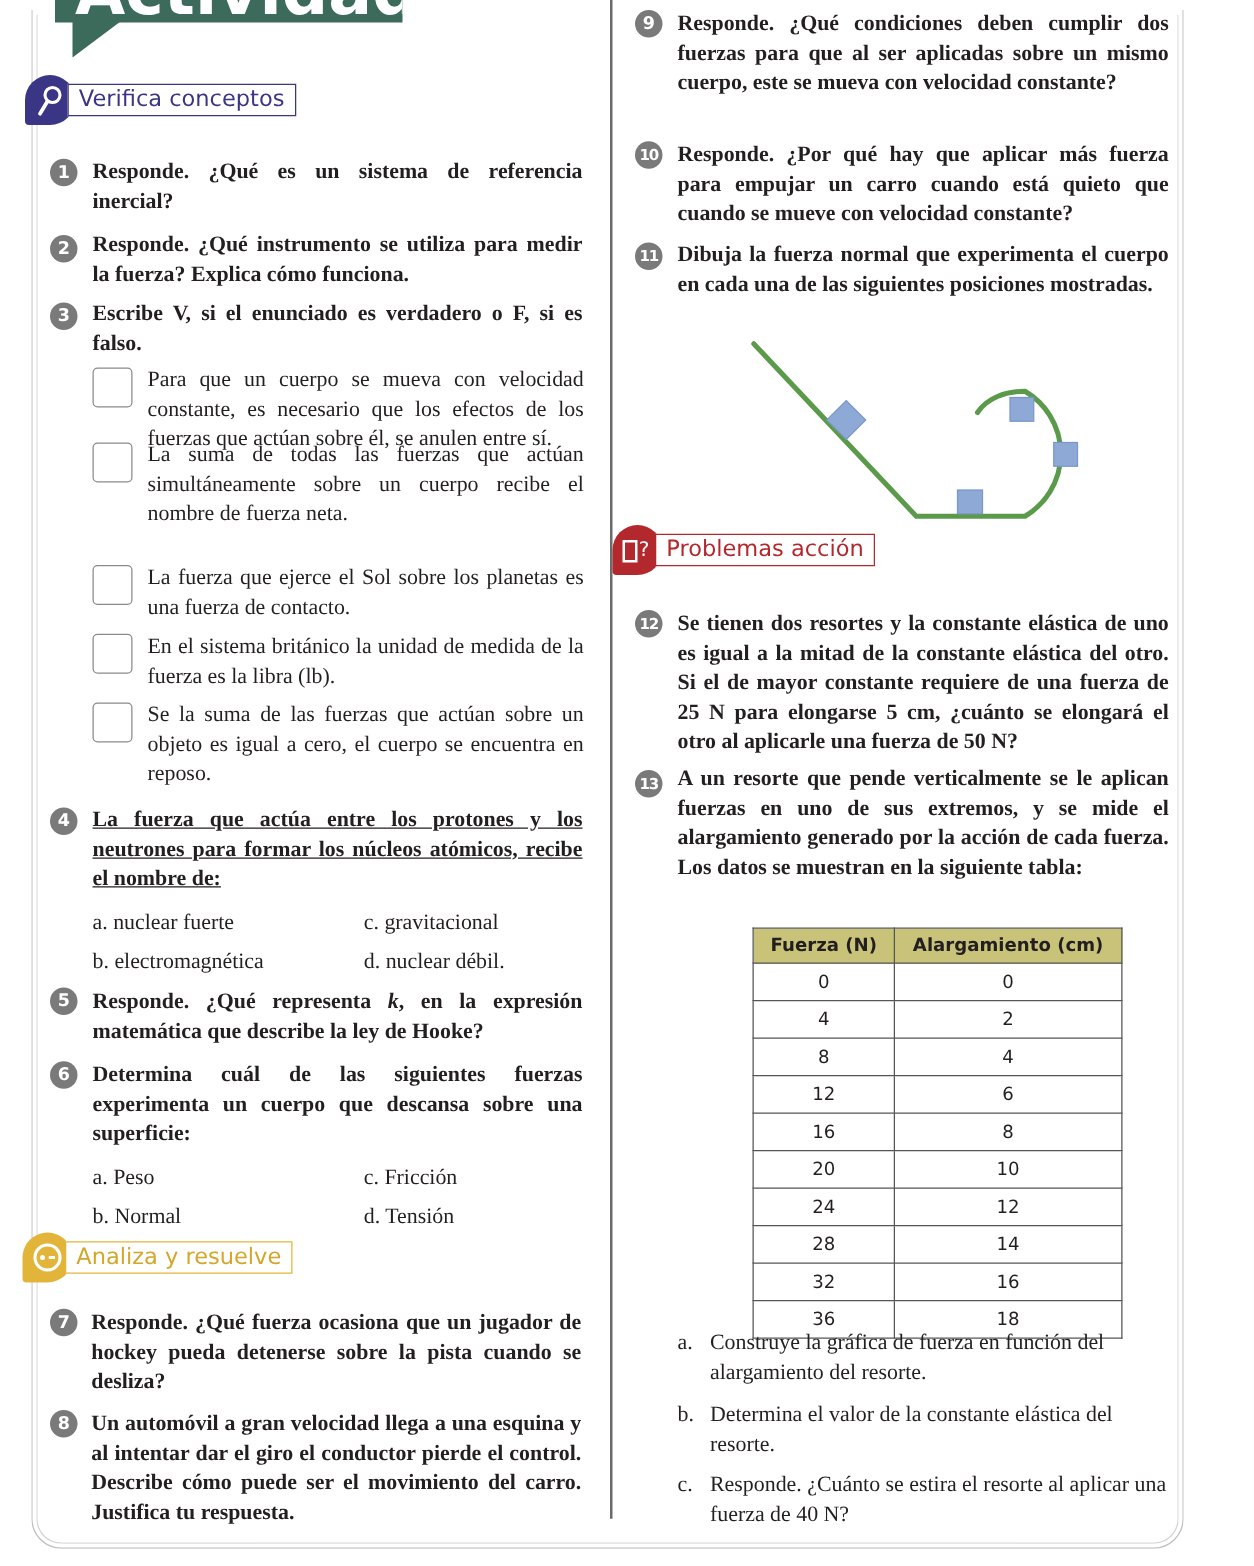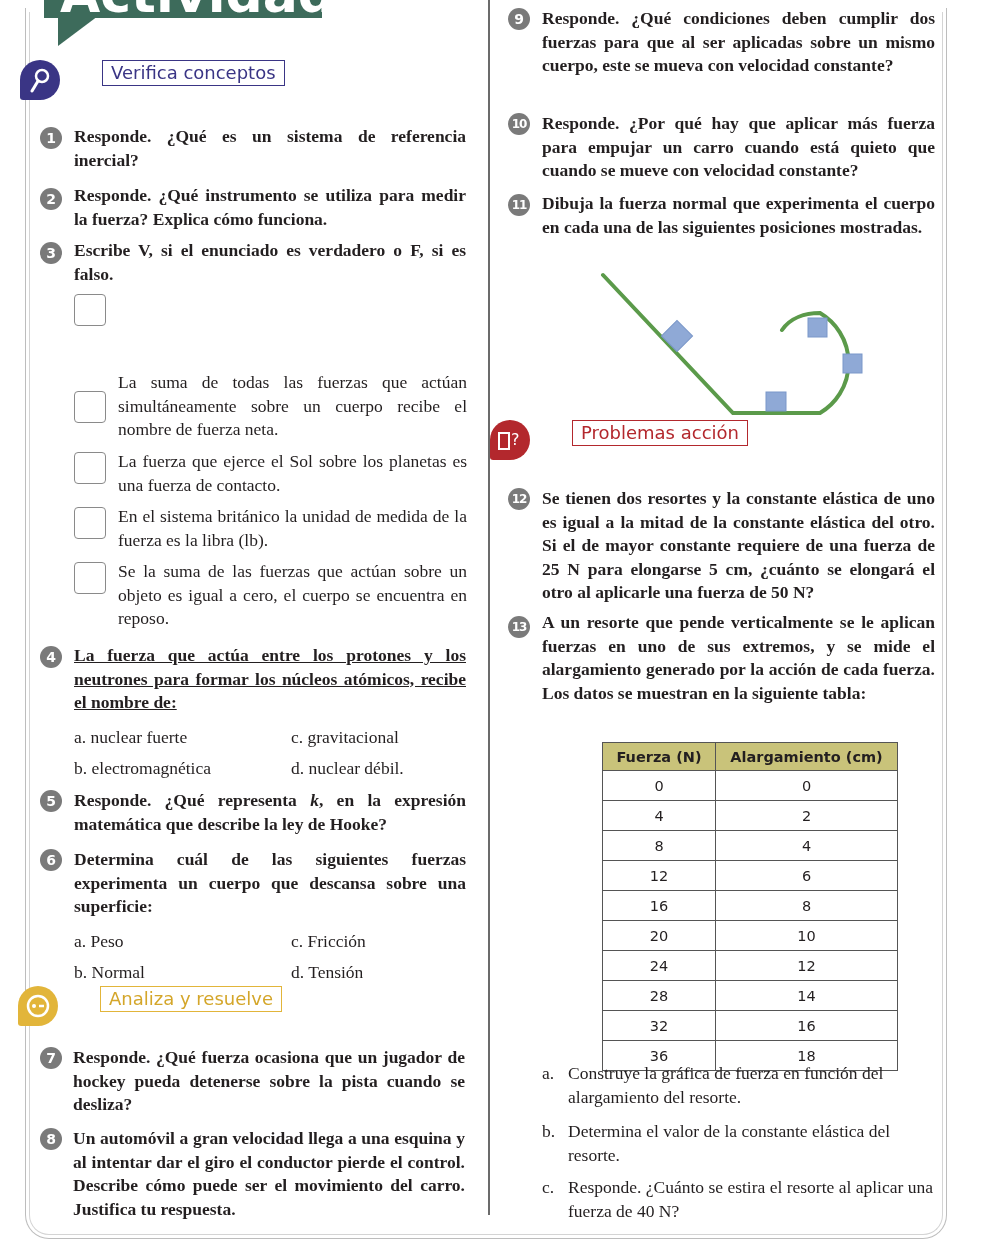--- a/index.html
+++ b/index.html
@@ -11,21 +11,21 @@
            border:1px solid #d4d4d4; border-radius:0 0 20px 20px; border-top:none; }
   .divider { position:absolute; left:488px; top:0; width:2px; height:1215px; background:#6b6b6b; }
 
   .title-banner { position:absolute; left:44px; top:-30px; width:278px; height:48px; background:#3d6b5b;
                   color:#fff; font-family:"DejaVu Sans", sans-serif; font-size:52px; font-weight:bold;
                   line-height:48px; padding-left:16px; box-sizing:border-box; overflow:hidden; }
   .title-tail { position:absolute; left:58px; top:16px; width:0; height:0;
                 border-left:0 solid transparent; border-right:40px solid transparent;
                 border-top:30px solid #3d6b5b; }
 
-  .section-tag { position:absolute; display:flex; align-items:flex-start;gap:48px; }
+  .section-tag { position:absolute; display:flex; align-items:center; }
   .tag-blob { width:40px; height:40px; border-radius:50% 50% 50% 8%; display:flex; align-items:center;
               justify-content:center; color:#fff; font-family:"DejaVu Sans", sans-serif; font-size:20px; }
   .tag-label { margin-left:-6px; border:1.5px solid; padding:0 8px; height:24px; line-height:24px;
                font-family:"DejaVu Sans", sans-serif; font-size:18px; background:#fff; }
 
   .q { position:absolute; font-size:17.5px; line-height:23.5px; font-weight:bold; text-align:justify; }
   .num { position:absolute; width:22px; height:22px; border-radius:50%; background:#7a7a7a; color:#fff;
          font-family:"DejaVu Sans", sans-serif; font-weight:bold; font-size:14px; text-align:center;
          line-height:22px; }
   .num.small { font-size:12px; letter-spacing:-1px; }
@@ -69,22 +69,23 @@
 <div class="q" style="left:74px;top:125px;width:392px;">Responde. ¿Qué es un sistema de referencia inercial?</div>
 
 <div class="num" style="left:40px;top:188px;">2</div>
 <div class="q" style="left:74px;top:184px;width:392px;">Responde. ¿Qué instrumento se utiliza para medir la fuerza? Explica cómo funciona.</div>
 
 <div class="num" style="left:40px;top:242px;">3</div>
 <div class="q" style="left:74px;top:239px;width:392px;">Escribe V, si el enunciado es verdadero o F, si es falso.</div>
 
 <div class="tf-item" style="left:74px;top:292px;width:393px;">
   <div class="tf-box"></div>
-</div>
-<div class="tf-item" style="left:74px;top:371px;width:393px;align-items:center;">
+  <div class="tf-text">Para que un cuerpo se mueva con velocidad constante, es necesario que los efectos de los fuerzas que actúan sobre él, se anulen entre sí.</div>
+</div>
+<div class="tf-item" style="left:74px;top:352px;width:393px;">
   <div class="tf-box"></div>
   <div class="tf-text">La suma de todas las fuerzas que actúan simultáneamente sobre un cuerpo recibe el nombre de fuerza neta.</div>
 </div>
 <div class="tf-item" style="left:74px;top:450px;width:393px;">
   <div class="tf-box"></div>
   <div class="tf-text">La fuerza que ejerce el Sol sobre los planetas es una fuerza de contacto.</div>
 </div>
 <div class="tf-item" style="left:74px;top:505px;width:393px;">
   <div class="tf-box"></div>
   <div class="tf-text">En el sistema británico la unidad de medida de la fuerza es la libra (lb).</div>

